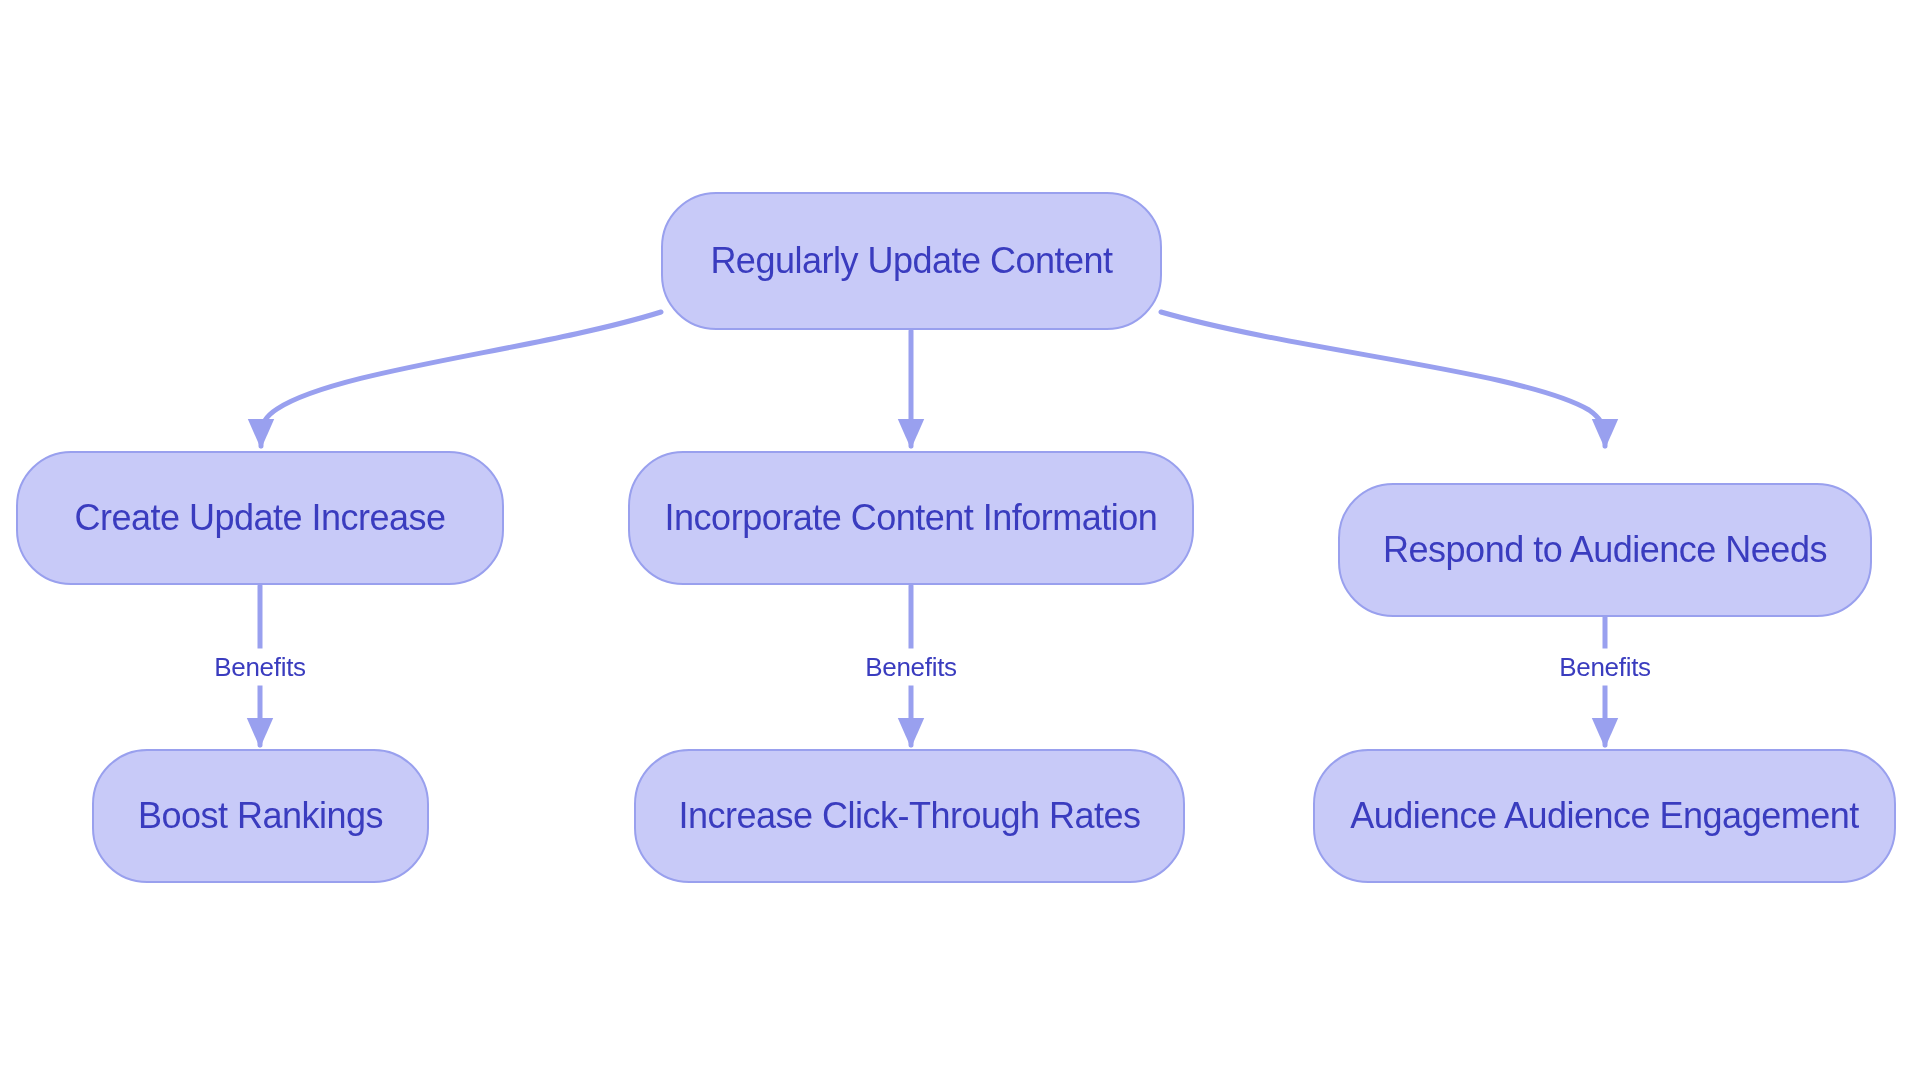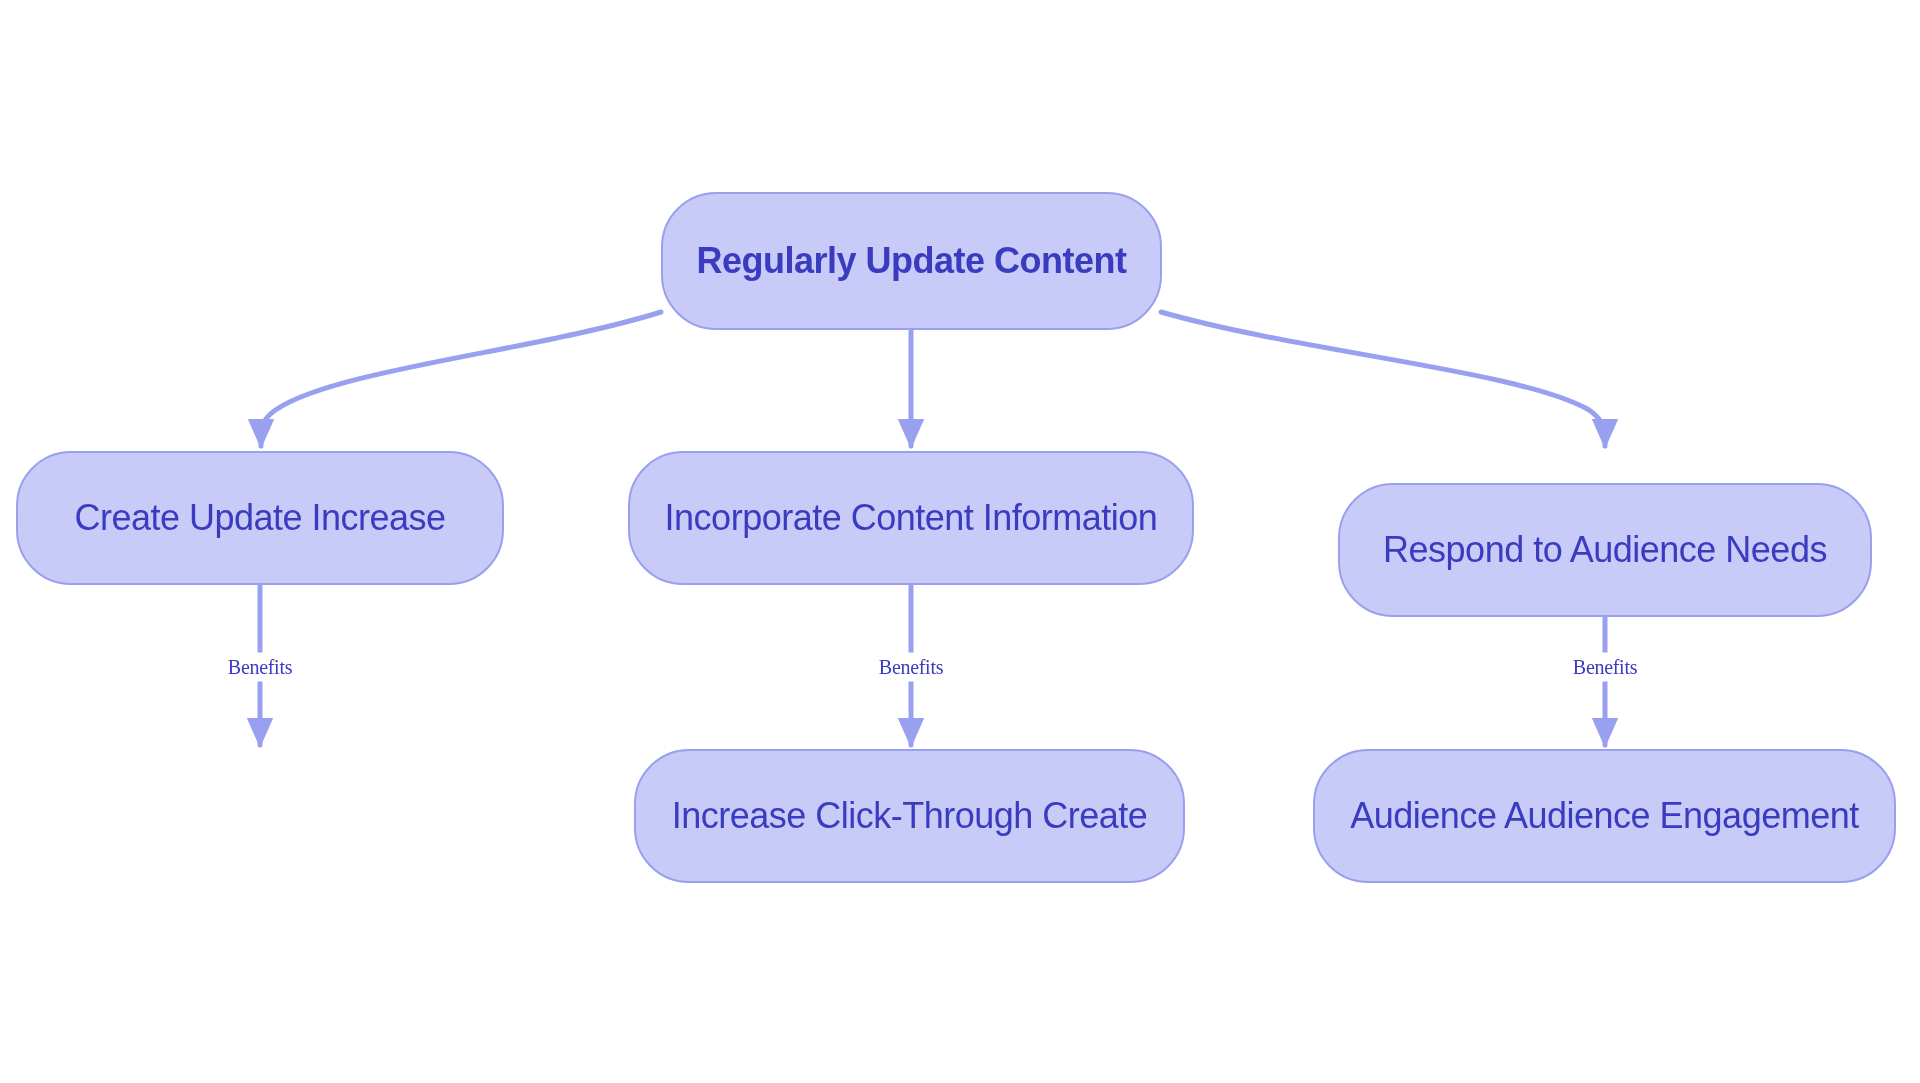--- a/index.html
+++ b/index.html
@@ -29,28 +29,27 @@
     font-size:36px;
     letter-spacing:-0.5px;
     white-space:nowrap;
     text-align:center;
   }
   .edge-label{
     position:absolute;
     transform:translate(-50%,-50%);
     background:var(--background);
     color:var(--text);
-    font-size:20px;
+    font-size:26px;
     letter-spacing:-0.3px;
     padding:3px 10px;
     white-space:nowrap;
-    font-family:Liberation Serif, serif;
   }
   
-  .n-root{left:661px;top:192px;width:501px;height:138px;font-weight:bold;}
+  .n-root{left:661px;top:192px;width:501px;height:138px;}
   .n-s1{left:16px;top:451px;width:488px;height:134px;}
   .n-s2{left:628px;top:451px;width:566px;height:134px;}
   .n-s3{left:1338px;top:451px;width:534px;height:134px;margin-top:32px;}
   .n-b1{left:92px;top:749px;width:337px;height:134px;}
   .n-b2{left:634px;top:749px;width:551px;height:134px;}
   .n-b3{left:1313px;top:749px;width:583px;height:134px;}
   .l-1{left:260px;top:667px;}
   .l-2{left:911px;top:667px;}
   .l-3{left:1605px;top:667px;}
 </style>
@@ -78,16 +77,17 @@
   <div class="node n-root">Regularly Update Content</div>
 
   <div class="node n-s1">Create Update Increase</div>
   <div class="node n-s2">Incorporate Content Information</div>
   <div class="node n-s3">Respond to Audience Needs</div>
 
   <div class="edge-label l-1">Benefits</div>
   <div class="edge-label l-2">Benefits</div>
   <div class="edge-label l-3">Benefits</div>
 
-  <div class="node n-b2">Increase Click-Through Create</div>
+  <div class="node n-b1">Boost Rankings</div>
+  <div class="node n-b2">Increase Click-Through Rates</div>
   <div class="node n-b3">Audience Audience Engagement</div>
 
 </div>
 
 </body></html>

